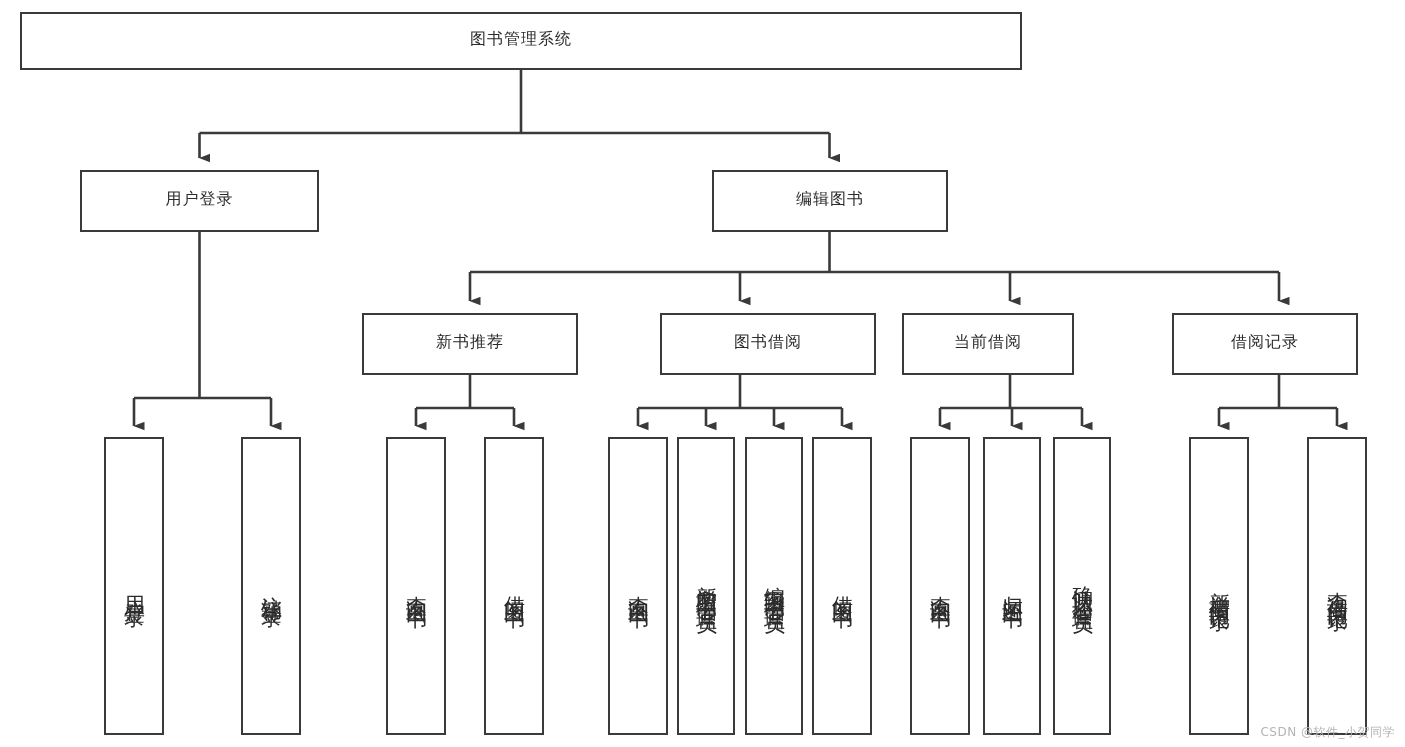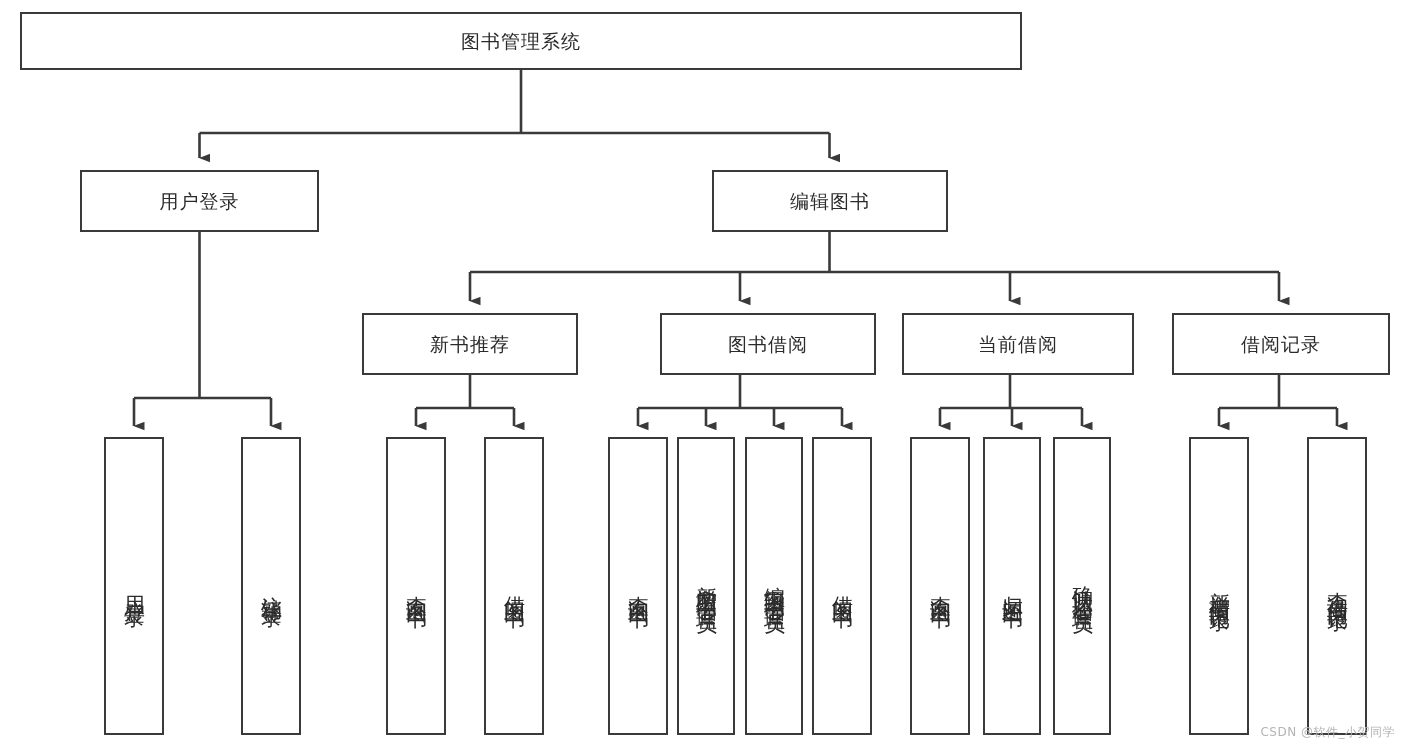--- a/index.html
+++ b/index.html
@@ -25,23 +25,24 @@
     position: absolute;
     box-sizing: border-box;
     background: #ffffff;
     border: 2px solid #3a3a3a;
     display: flex;
     align-items: center;
     justify-content: center;
     color: #2b2b2b;
   }
   .node-h {
-    font-size: 19px;
+    font-size: 16px;
     letter-spacing: 1px;
     line-height: 1.1;
+    font-family: Liberation Mono, monospace;
   }
   .node-v {
     writing-mode: vertical-rl;
     text-orientation: upright;
     font-size: 21px;
     letter-spacing: 4px;
     line-height: 1.1;
     padding-top: 2px;
     white-space: nowrap;
   }
@@ -121,24 +122,24 @@
   <div class="node node-h" style="left:712px; top:170px; width:236px; height:62px;">
     <span>编辑图书</span>
   </div>
 
   <div class="node node-h" style="left:362px; top:313px; width:216px; height:62px;">
     <span>新书推荐</span>
   </div>
   <div class="node node-h" style="left:632px; top:313px; width:216px; height:62px;margin-left:28px;">
     <span>图书借阅</span>
   </div>
-  <div class="node node-h" style="left:902px; top:313px; width:232px; height:62px;">
+  <div class="node node-h" style="left:902px; top:313px; width:172px; height:62px;">
     <span>当前借阅</span>
   </div>
-  <div class="node node-h" style="left:1172px; top:313px; width:218px; height:62px;">
+  <div class="node node-h" style="left:1172px; top:313px; width:186px; height:62px;">
     <span>借阅记录</span>
   </div>
 
   <div class="node" style="left:104px; top:437px; width:60px; height:298px;">
     <span class="node-v">用户登录</span>
   </div>
   <div class="node" style="left:241px; top:437px; width:60px; height:298px;">
     <span class="node-v">注销登录</span>
   </div>
 

